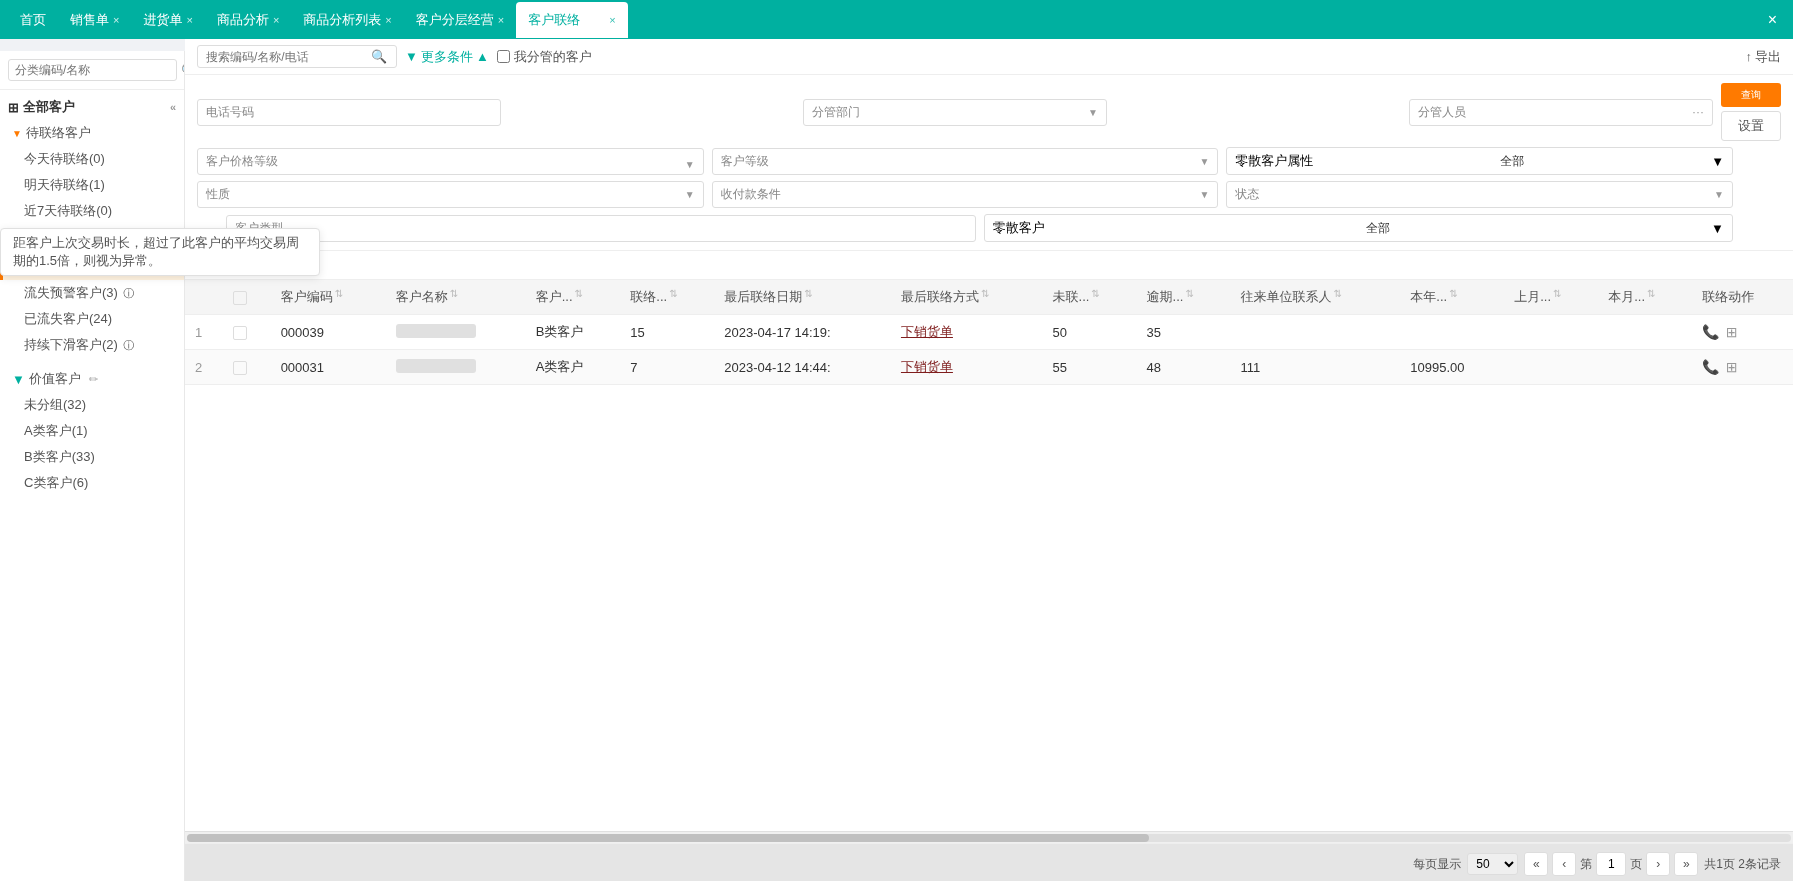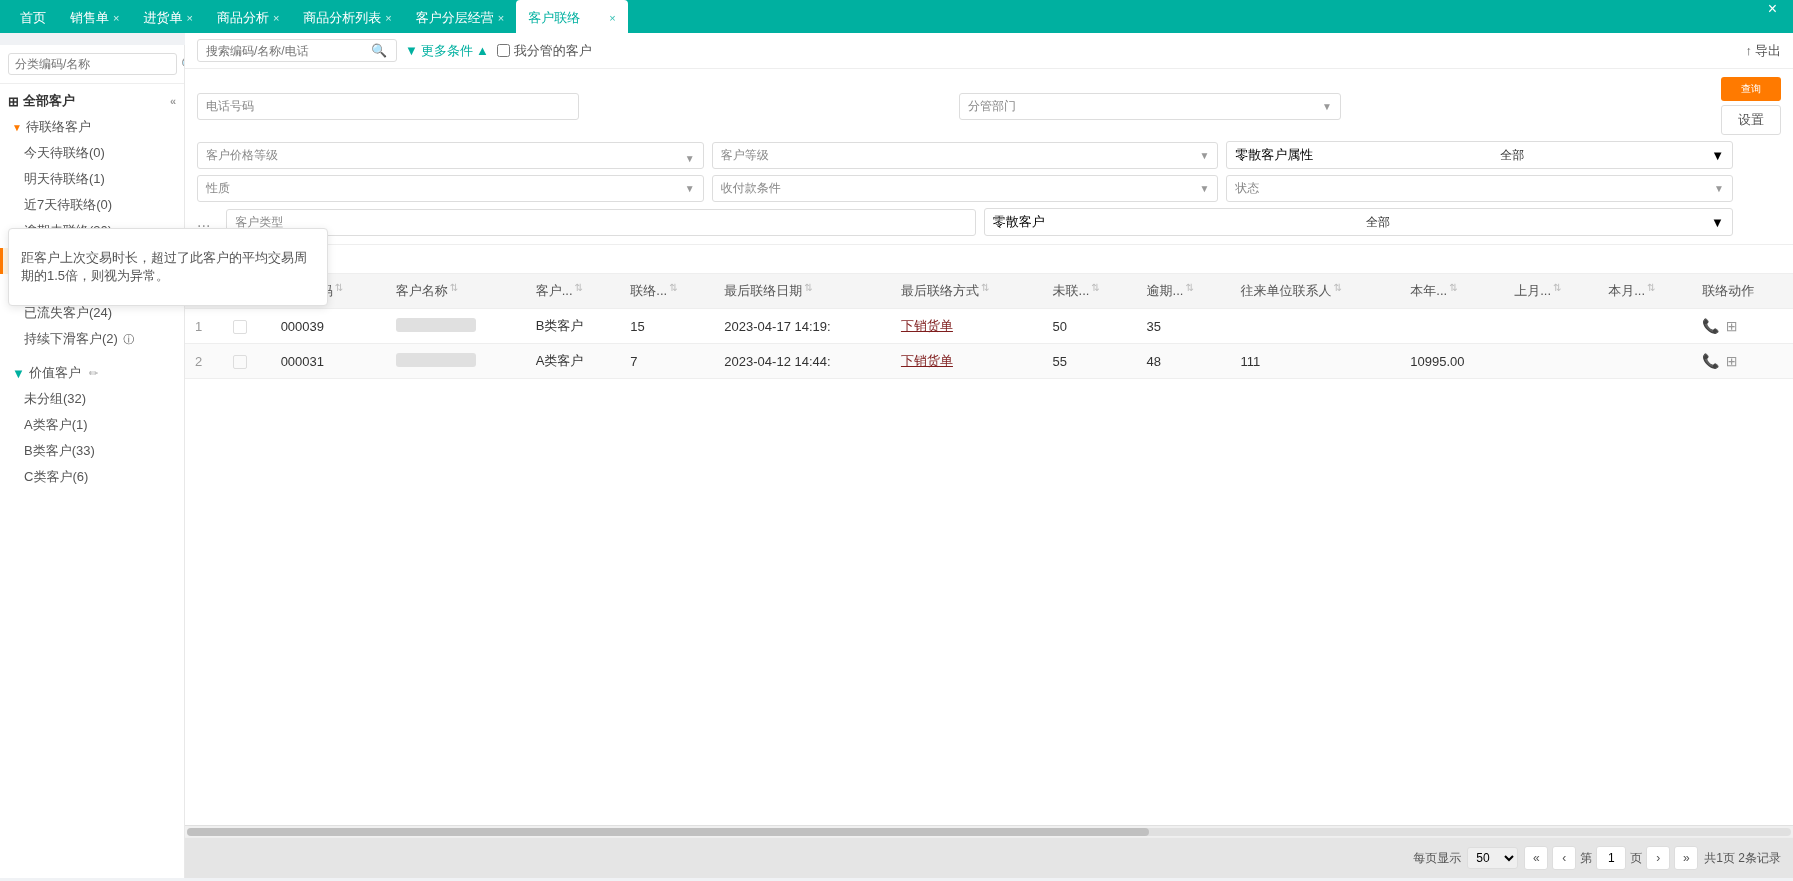--- a/index.html
+++ b/index.html
@@ -1,22 +1,22 @@
 <!DOCTYPE html>
 <html><head>
   <meta charset="utf-8">
   <style>
     * { box-sizing: border-box; margin: 0; padding: 0; font-family: 'Microsoft YaHei', Arial, sans-serif; font-size: 13px; }
     body { background: #f0f2f5; overflow: hidden; width: 1793px; height: 881px; }
 
     
     .top-nav {
-      display: flex; align-items: flex-start;
+      display: flex; align-items: center;
       background: #00b0a0;
-      height: 33px; padding: 0 8px;
+      height: 39px; padding: 0 8px;
       color: white;
     }
     .top-nav .nav-item {
       padding: 0 12px; height: 36px; line-height: 36px;
       cursor: pointer; white-space: nowrap; font-size: 13px;
       display: flex; align-items: center; gap: 4px;
     }
     .top-nav .nav-item.active {
       background: white; color: #00b0a0; border-radius: 4px 4px 0 0; gap: 29px;
     }
@@ -72,25 +72,25 @@
 
     .sidebar-value-group { margin-top: 8px; }
     .sidebar-value-header {
       padding: 4px 8px 4px 12px;
       display: flex; align-items: center; gap: 4px;
       color: #555; font-size: 12px; cursor: pointer;
     }
 
     .tooltip-box {
       position: absolute;
-      left: 8px; top: 228px;
+      left: 0; top: 228px;
       background: white;
       border: 1px solid #e0e0e0;
       border-radius: 4px;
-      padding: 20px 12px;
+      padding: 5px 12px;
       font-size: 12px;
       color: #555;
       z-index: 100;
       box-shadow: 0 2px 8px rgba(0,0,0,0.1);
       max-width: 320px;
     }
 
     
     .content-area {
       flex: 1; display: flex; flex-direction: column; overflow: hidden;
@@ -367,20 +367,24 @@
         </div>
         <div style="flex:1;display:flex;align-items:center;gap:8px;">
           <span style="flex:0.1;"></span>
         </div>
         <div class="filter-field" style="flex:1;">
           <span class="field-label">分管部门</span>
           <span class="arrow">▼</span>
         </div>
         <div style="flex:1;display:flex;align-items:center;gap:8px;">
           <span style="flex:0.1;"></span>
+        </div>
+        <div class="filter-field" style="flex:1;">
+          <span class="field-label">分管人员</span>
+          <span style="color:#999;font-size:12px;">···</span>
         </div>
         <div class="btn-group">
           <button class="query-btn">查询</button>
           <button class="set-btn">设置</button>
         </div>
       </div>
 
       <div class="filter-row">
         <div class="filter-field" style="flex:1;align-items:flex-end;">
           <span class="field-label">客户价格等级</span>

